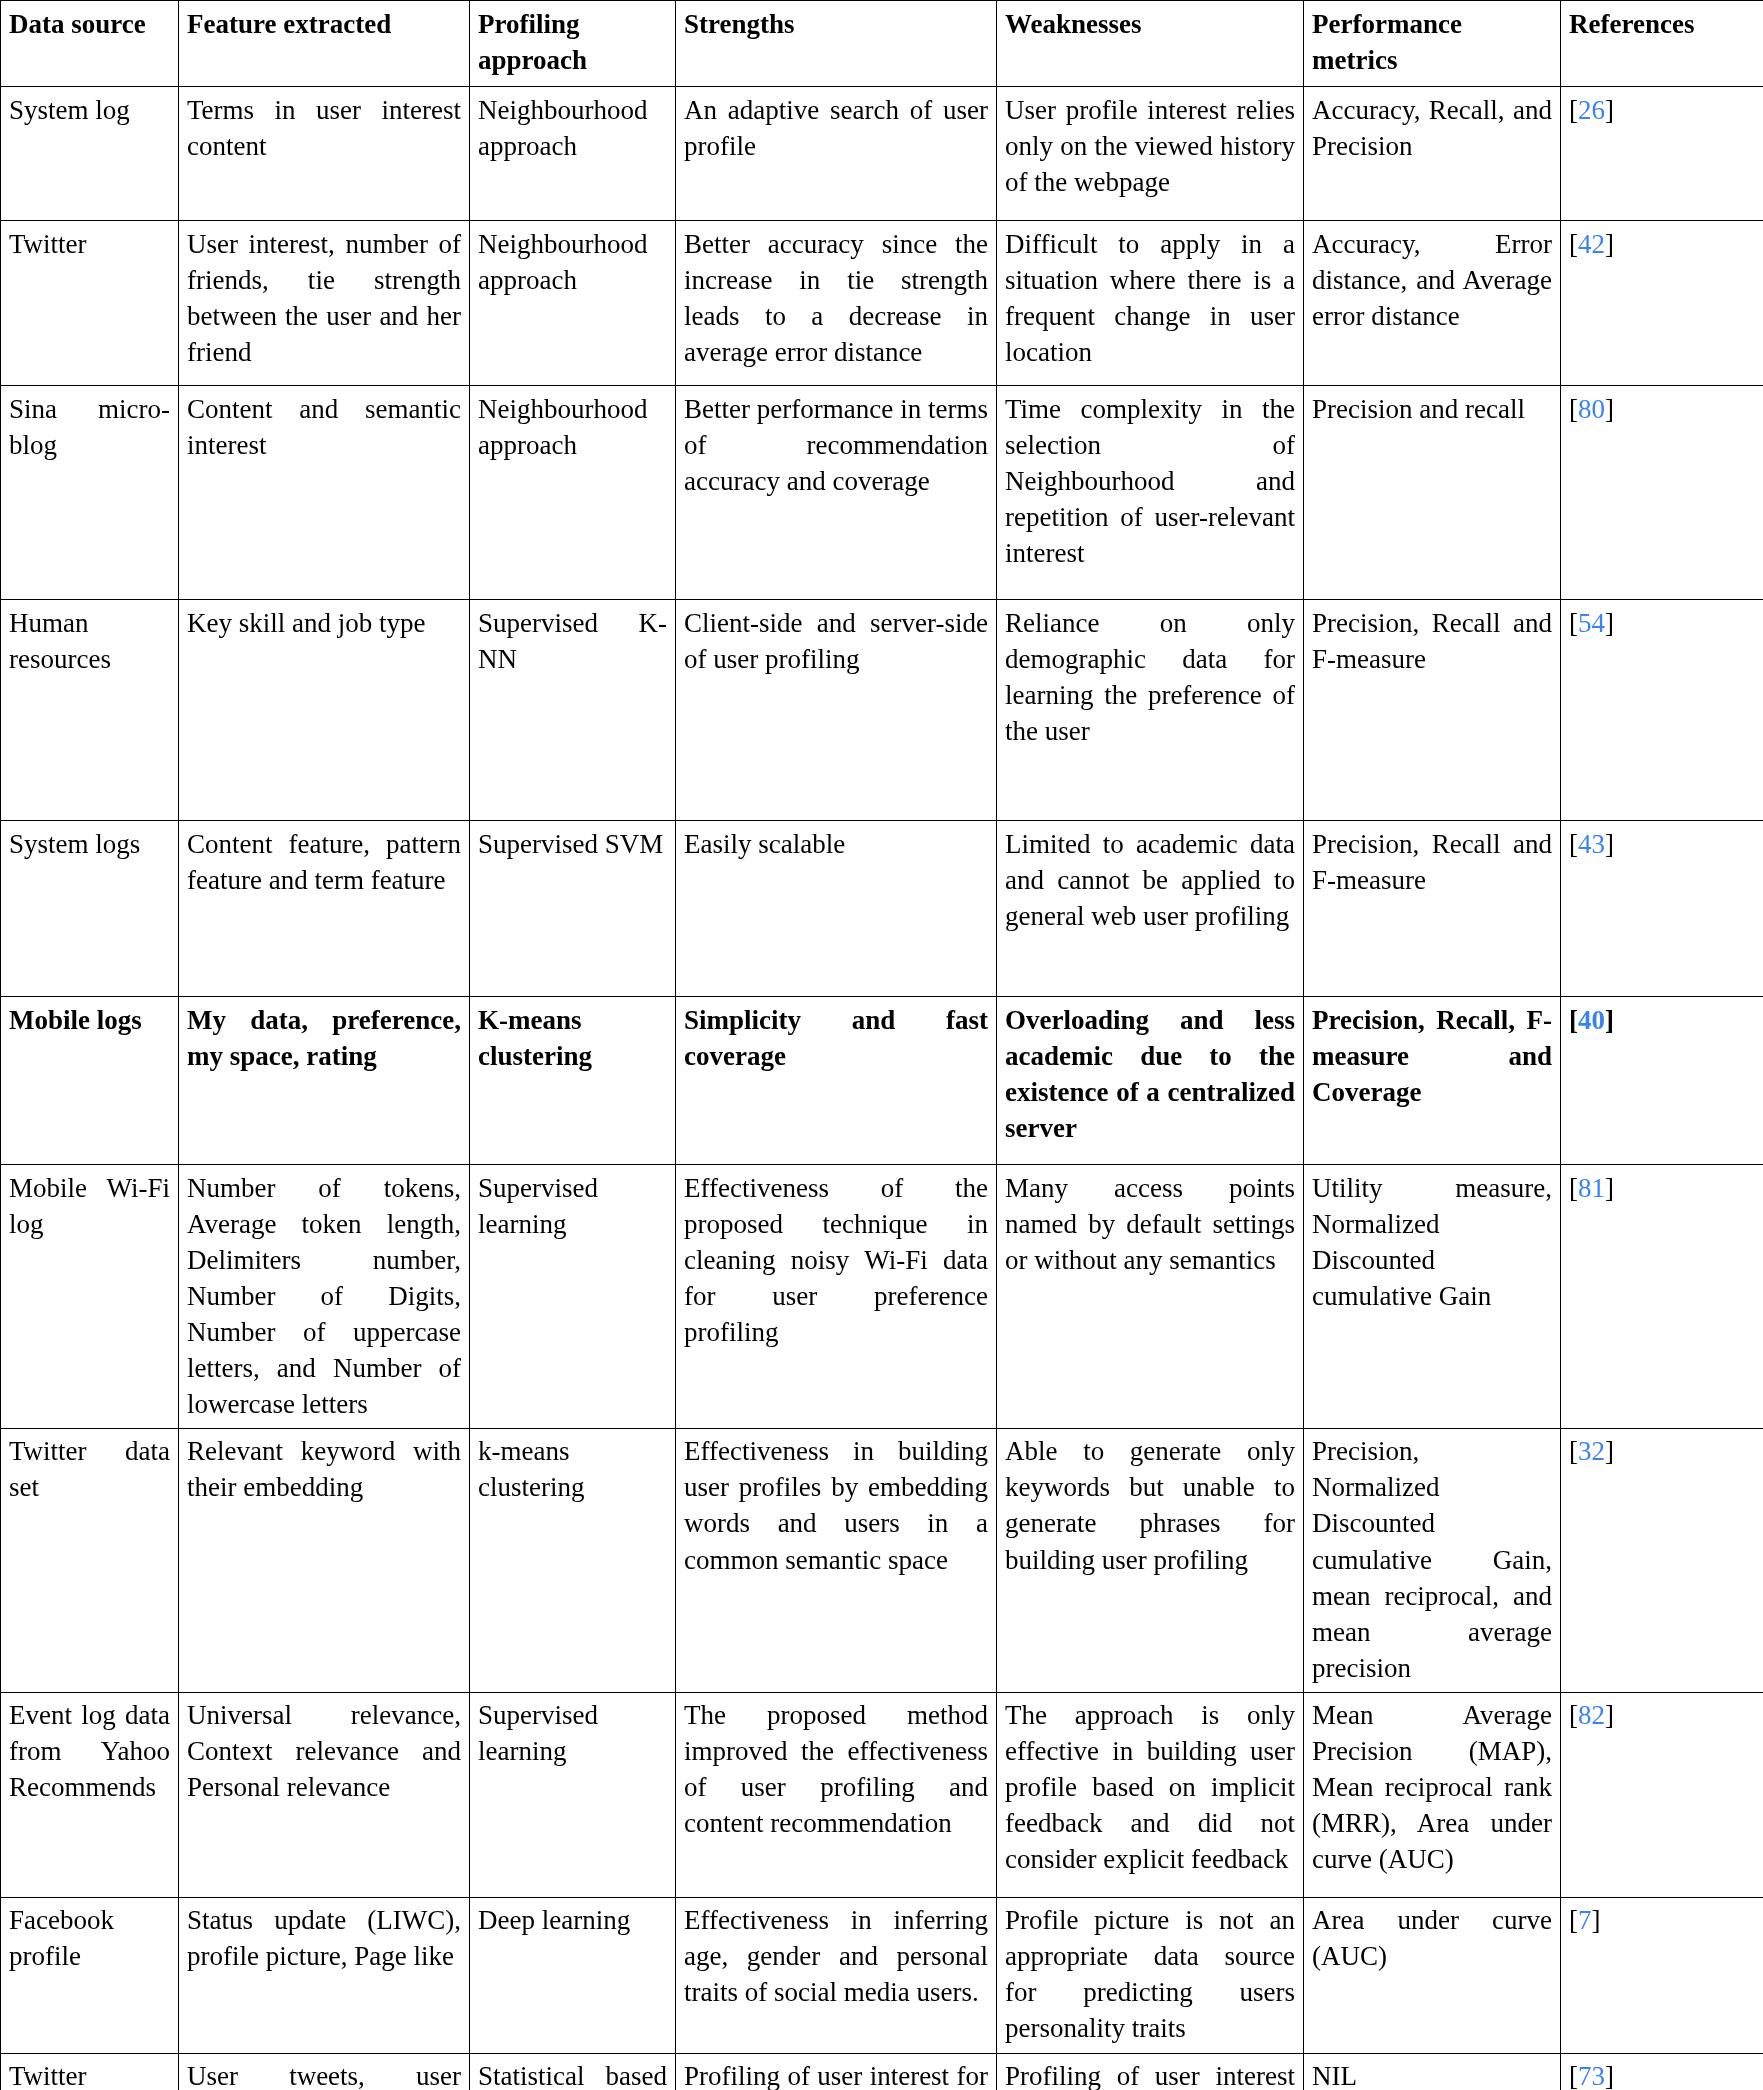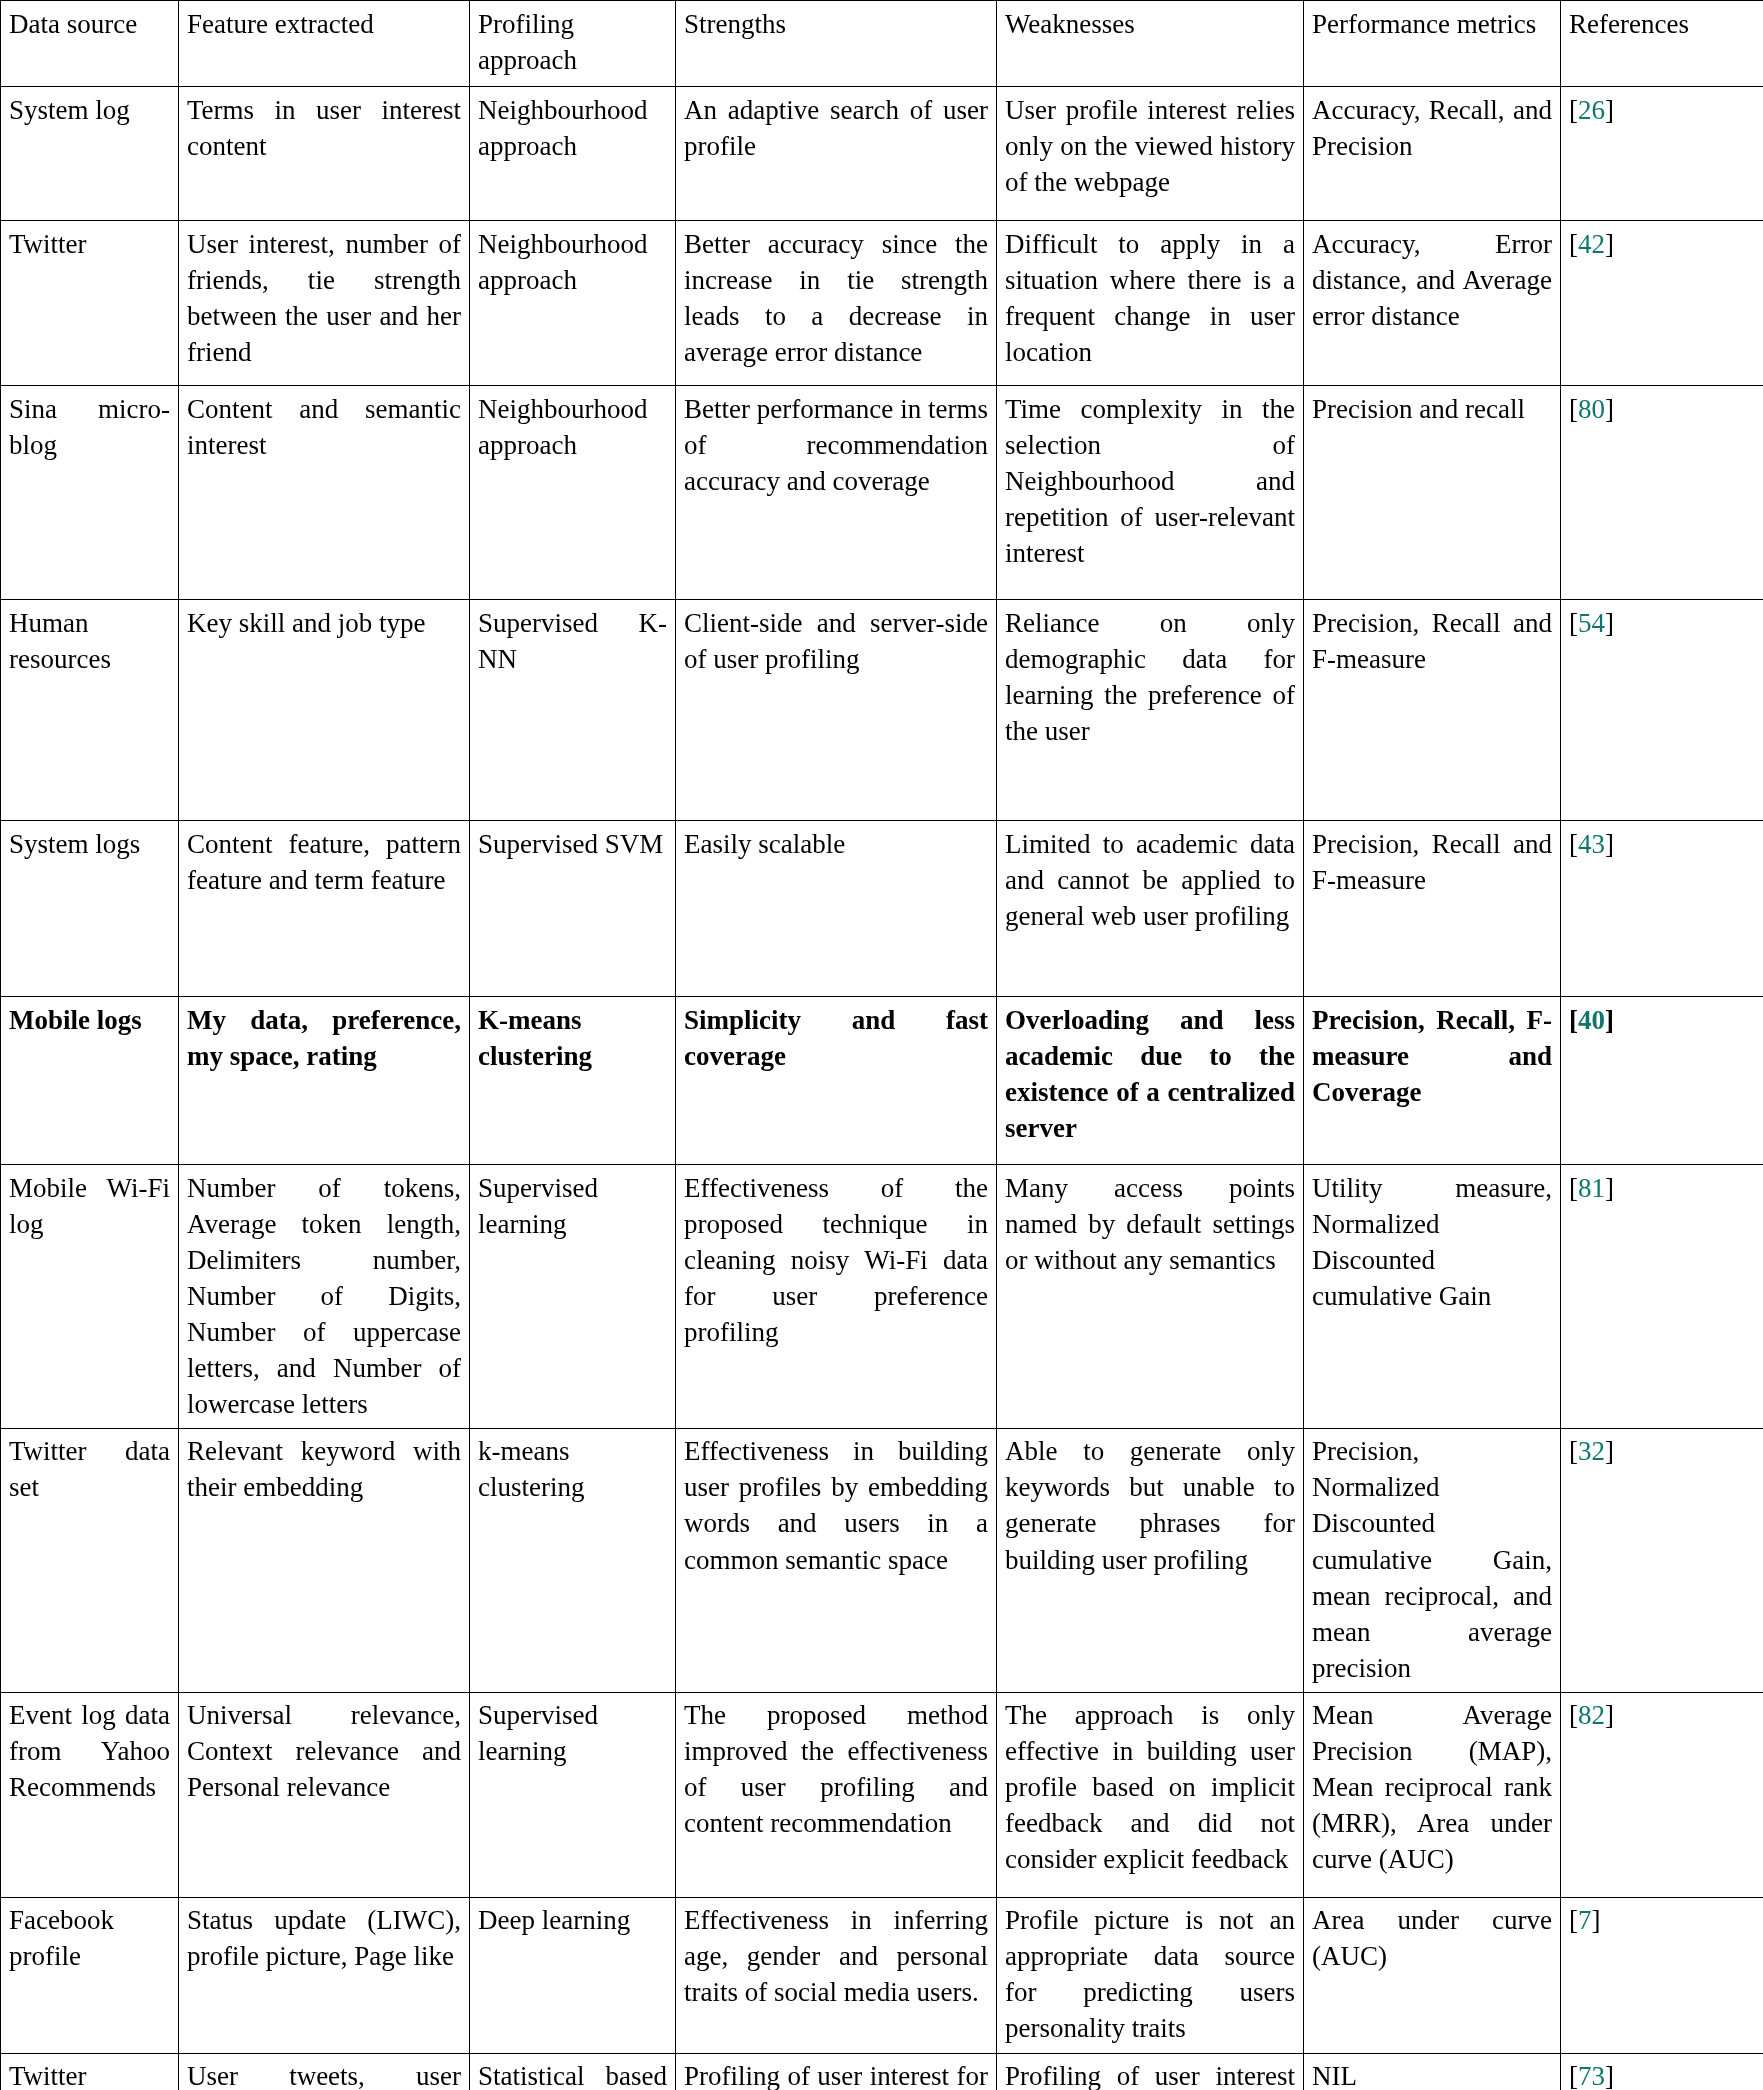--- a/index.html
+++ b/index.html
@@ -31,42 +31,42 @@
     vertical-align: top;
     padding: 4.5px 8px 6.2px 8px;
     text-align: justify;
     text-justify: inter-word;
     hyphens: auto;
     -webkit-hyphens: auto;
     overflow-wrap: break-word;
     box-sizing: border-box;
   }
   table.paper-table thead th {
-    font-weight: normal;
+    font-weight: bold;
     text-align: left;
     hyphens: none;
     -webkit-hyphens: none;
   }
   
   table.paper-table thead th.justify {
     text-align: justify;
   }
   
   td .cellbody, th .cellbody { display: block; }
 
   col.c0 { width: 178px; }
   col.c1 { width: 291px; }
   col.c2 { width: 206px; }
   col.c3 { width: 321px; }
   col.c4 { width: 307px; }
   col.c5 { width: 257px; }
   col.c6 { width: 204px; }
 
   .ref { white-space: nowrap; }
-  .ref .num { color: #0f766e; }
+  .ref .num { color: #3b82f6; }
   .ref .brk { color: #000000; }
 
   
   tr.r0 td { height: 134px; }
   tr.r1 td { height: 165px; }
   tr.r2 td { height: 214px; margin-left: 24px; }
   tr.r3 td { height: 221px; font-family: Liberation Serif, serif; }
   tr.r4 td { height: 176px; }
   tr.r5 td { height: 168px; font-weight: bold; }
   tr.r6 td { height: 258px; }

